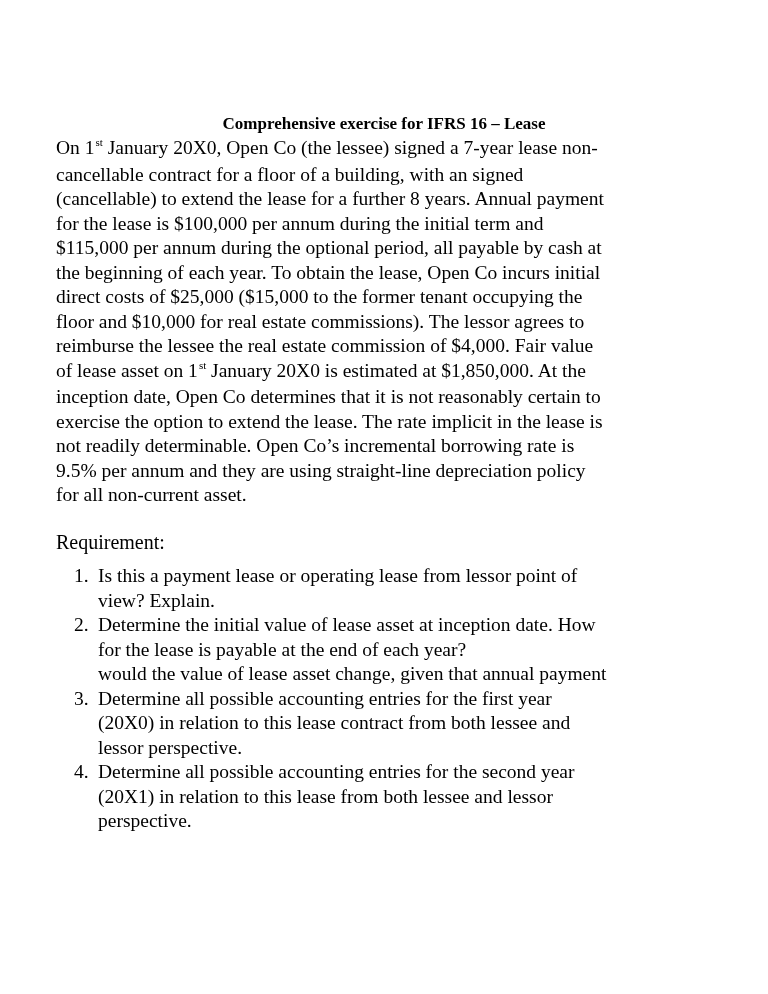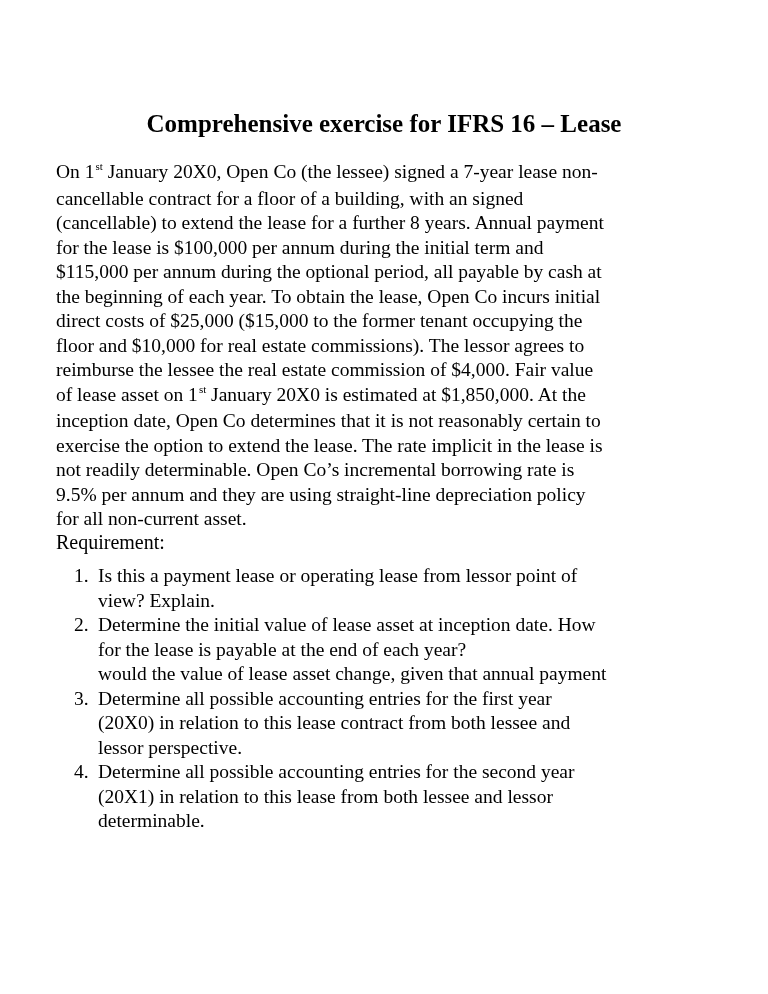--- a/index.html
+++ b/index.html
@@ -15,28 +15,28 @@
       font-family: "Liberation Serif", "DejaVu Serif", serif;
       color: #000000;
     }
     .title {
       position: absolute;
       left: 0;
       top: 112px;
       width: 768px;
       text-align: center;
       font-weight: bold;
-      font-size: 25px;
+      font-size: 17px;
       line-height: 24px;
       margin: 0;
     }
     .para {
       position: absolute;
       left: 56px;
-      top: 160px;
+      top: 136px;
       width: 665px;
       font-size: 19.5px;
       line-height: 24.5px;
       margin: 0;
       white-space: nowrap;
     }
     .line { display: block; }
     sup {
       font-size: 11px;
       vertical-align: 0;
@@ -114,15 +114,15 @@
   <li class="req-item">
     <span class="req-num">3.</span>
     <span class="line">Determine all possible accounting entries for the first year</span>
     <span class="line">(20X0) in relation to this lease contract from both lessee and</span>
     <span class="line">lessor perspective.</span>
   </li>
   <li class="req-item">
     <span class="req-num">4.</span>
     <span class="line">Determine all possible accounting entries for the second year</span>
     <span class="line">(20X1) in relation to this lease from both lessee and lessor</span>
-    <span class="line">determinable.</span>
+    <span class="line">perspective.</span>
   </li>
 </ol>
 
 </body></html>

